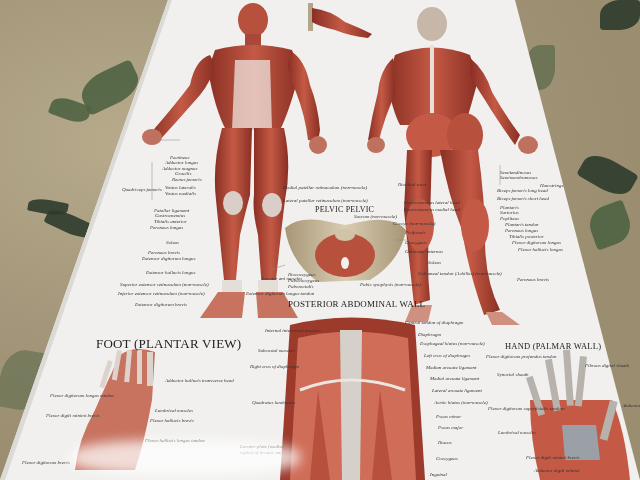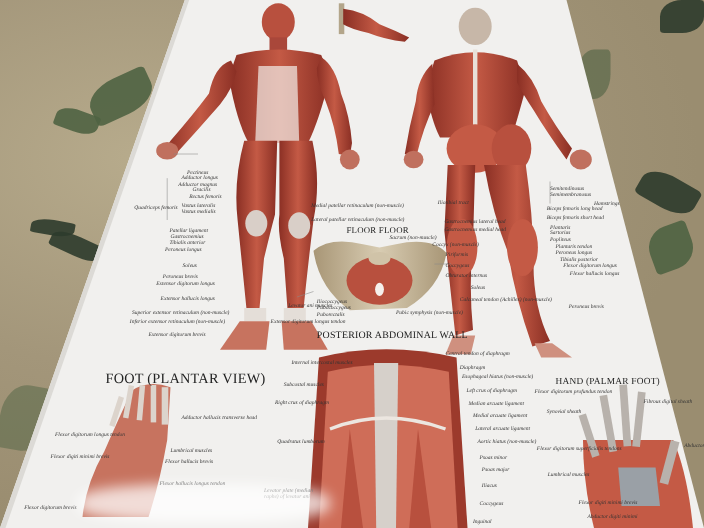--- a/index.html
+++ b/index.html
@@ -130,24 +130,24 @@
 
     <g stroke="#888" stroke-width=".5">
       <line x1="158" y1="140" x2="180" y2="140"></line>
       <line x1="270" y1="270" x2="285" y2="265"></line>
       <line x1="395" y1="240" x2="410" y2="240"></line>
       <line x1="152" y1="162" x2="152" y2="200"></line>
       <line x1="500" y1="165" x2="500" y2="185"></line>
     </g>
   </svg>
 
-  <div class="title" style="left:315px;top:205px;font-size:8px;">FLOOR FLOOR</div>
+  <div class="title" style="left:315px;top:205px;font-size:8px;">PELVIC PELVIC</div>
   <div class="title" style="left:288px;top:299px;font-size:9px;text-align:right;">POSTERIOR ABDOMINAL WALL</div>
   <div class="title" style="left:96px;top:336px;font-size:13px;">FOOT (PLANTAR VIEW)</div>
-  <div class="title" style="left:505px;top:341px;font-size:8.5px;">HAND (PALMAR FOOT)</div>
+  <div class="title" style="left:505px;top:341px;font-size:8.5px;">HAND (PALMAR WALL)</div>
 
   <div class="lbl" style="left:354px;top:214px;">Sacrum (non-muscle)</div>
   <div class="lbl" style="left:393px;top:221px;">Coccyx (non-muscle)</div>
   <div class="lbl" style="left:405px;top:230px;">Piriformis</div>
   <div class="lbl" style="left:405px;top:240px;">Coccygeus</div>
   <div class="lbl" style="left:405px;top:249px;">Obturator internus</div>
   <div class="lbl" style="left:288px;top:272px;">Iliococcygeus</div>
   <div class="lbl" style="left:288px;top:278px;">Pubococcygeus</div>
   <div class="lbl" style="left:288px;top:284px;">Puborectalis</div>
   <div class="lbl" style="left:360px;top:282px;">Pubic symphysis (non-muscle)</div>

